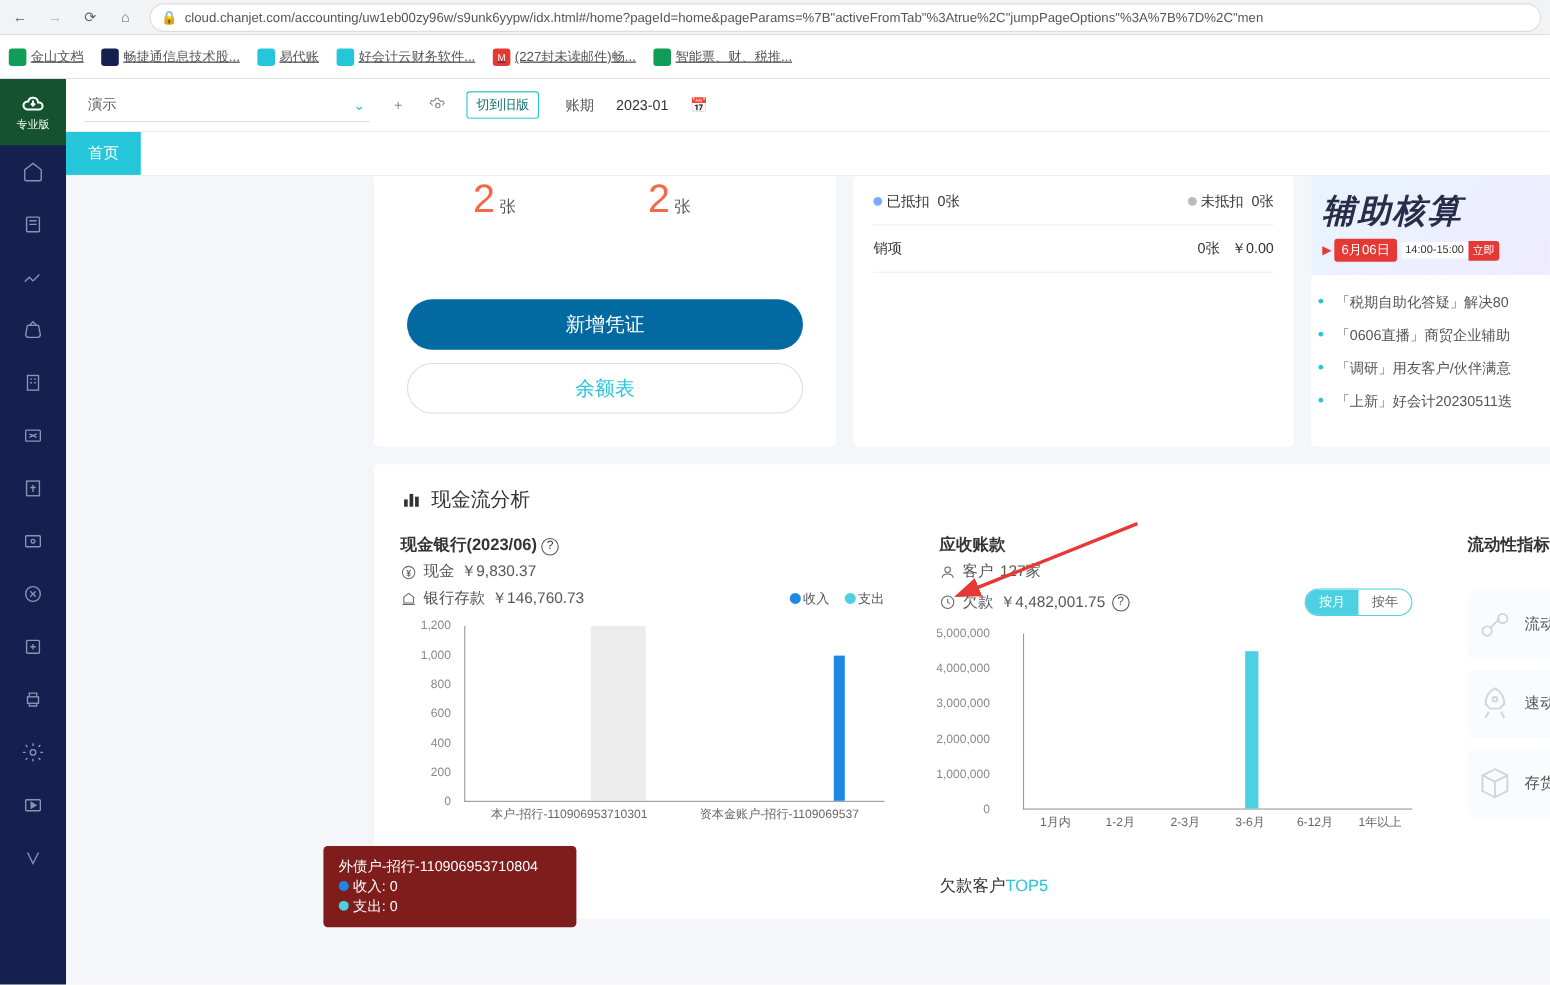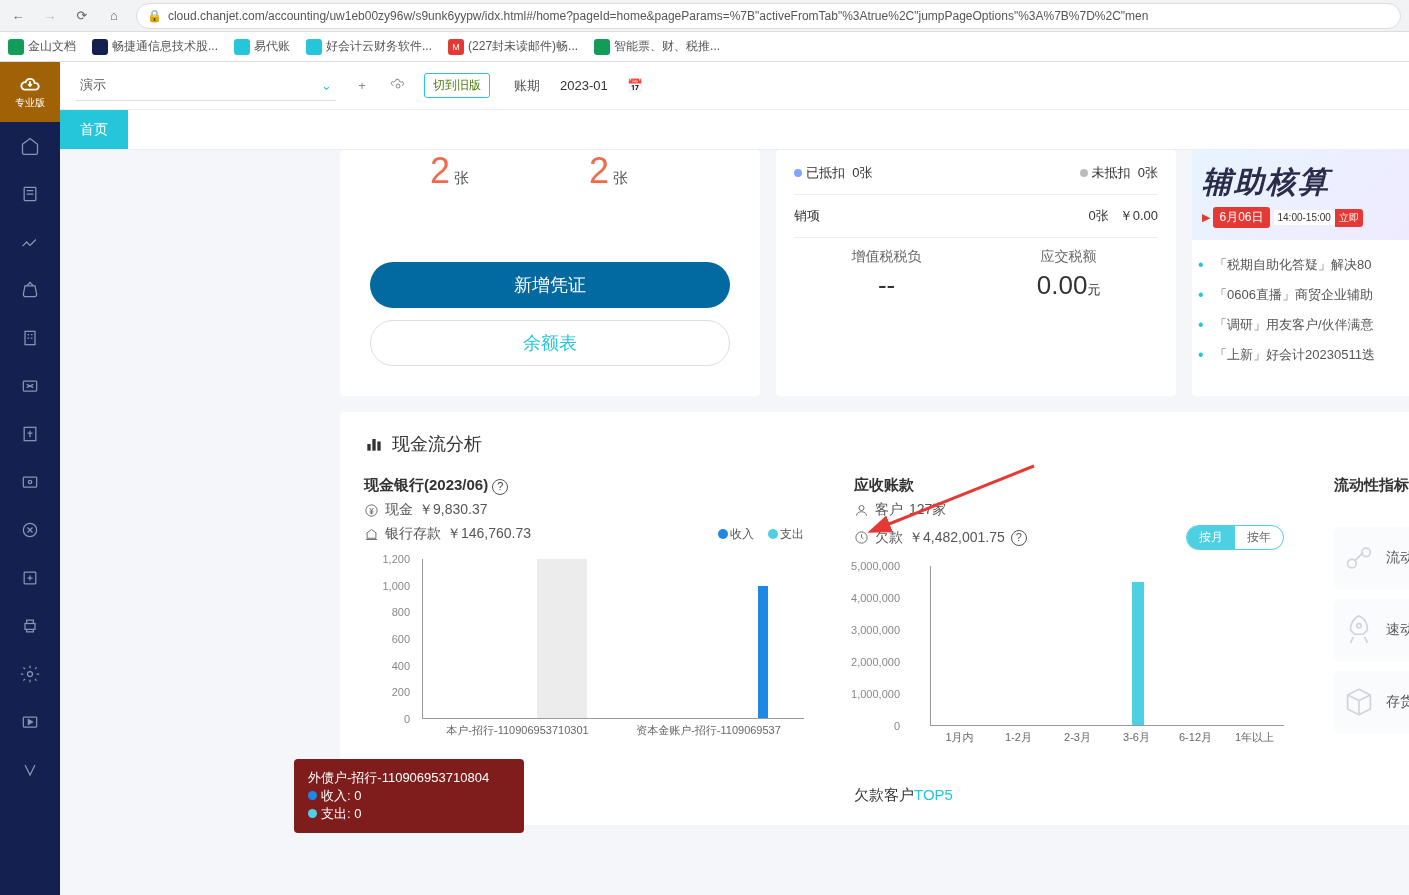--- a/index.html
+++ b/index.html
@@ -6,40 +6,40 @@
 body { font-family: "Microsoft YaHei", Arial, sans-serif; font-size: 13px; color: #333; background: #fff; overflow: hidden; width: 1409px; height: 895px; }
 
 
 .browser-chrome { background: #f1f3f4; height: 32px; display: flex; align-items: center; padding: 0 8px; gap: 12px; border-bottom: 1px solid #ddd; }
 .nav-btn { width: 20px; height: 20px; display: flex; align-items: center; justify-content: center; color: #666; cursor: pointer; }
 .nav-btn.disabled { color: #bbb; }
 .url-bar { flex: 1; background: #fff; border: 1px solid #ddd; border-radius: 15px; height: 26px; display: flex; align-items: center; padding: 0 10px; gap: 6px; font-size: 12px; color: #555; }
 .lock-icon { color: #666; }
 
 
-.bookmarks-bar { background: #fff; height: 30px; display: flex; align-items: center; padding: 0 8px; gap: 16px; border-bottom: 1px solid #ddd; }
+.bookmarks-bar { background: #fff; height: 40px; display: flex; align-items: center; padding: 0 8px; gap: 16px; border-bottom: 1px solid #ddd; text-decoration: underline; }
 .bookmark-item { display: flex; align-items: center; gap: 4px; font-size: 12px; color: #555; cursor: pointer; }
 .bookmark-favicon { width: 16px; height: 16px; display: inline-block; }
 
 
 .app { display: flex; height: calc(895px - 62px); }
 .left-rail { width: 60px; background: #14204f; display: flex; flex-direction: column; align-items: center; }
-.rail-logo { width: 60px; height: 60px; background: #a16207; display: flex; flex-direction: column; align-items: center; justify-content: center; color: #fff; font-size: 10px; }
+.rail-logo { width: 60px; height: 60px; background: #14532d; display: flex; flex-direction: column; align-items: center; justify-content: center; color: #fff; font-size: 10px; }
 .rail-logo svg { width: 30px; height: 22px; }
 .rail-item { width: 60px; height: 48px; display: flex; align-items: center; justify-content: center; color: #8a94b3; cursor: pointer; }
 .rail-item svg { width: 20px; height: 20px; }
 
 .main { flex: 1; display: flex; flex-direction: column; background: #f5f6fa; }
 
 
 .top-bar { background: #fff; height: 48px; display: flex; align-items: center; padding: 0 16px; gap: 16px; border-bottom: 1px solid #eee; position: relative; }
 .org-select { width: 260px; height: 30px; border-bottom: 1px solid #ddd; display: flex; align-items: center; justify-content: space-between; padding: 0 4px; color: #555; cursor: pointer; }
 .chevron-down { color: #26c6da; }
 .top-icon { width: 20px; height: 20px; color: #888; cursor: pointer; display: flex; align-items: center; justify-content: center; }
-.switch-btn { border: 1px solid #26c6da; color: #4d7c0f; padding: 3px 8px; font-size: 12px; border-radius: 3px; cursor: pointer; }
+.switch-btn { border: 1px solid #26c6da; color: #0f766e; padding: 3px 8px; font-size: 12px; border-radius: 3px; cursor: pointer; }
 .period-label { color: #555; margin-left: 8px; }
 .period-value { color: #333; margin-left: 4px; }
 .cal-icon { color: #26c6da; margin-left: 4px; }
 
 
 .tab-bar { background: #fff; height: 40px; display: flex; border-bottom: 1px solid #eee; }
 .tab { background: #26c6da; color: #fff; padding: 0 20px; display: flex; align-items: center; font-size: 14px; }
 
 
 .content { flex: 1; overflow: hidden; padding: 0; display: flex; flex-direction: column; }
@@ -297,30 +297,20 @@
           <div class="tax-row">
             <span><span class="dot dot-blue"></span><span>已抵扣</span>&nbsp;&nbsp;<span>0张</span></span>
             <span><span class="dot dot-gray"></span><span>未抵扣</span>&nbsp;&nbsp;<span>0张</span></span>
           </div>
           <div class="tax-divider"></div>
           <div class="tax-row">
             <span>销项</span>
             <span><span>0张</span>&nbsp;&nbsp;&nbsp;<span>￥0.00</span></span>
           </div>
           <div class="tax-divider"></div>
-          <div class="tax-summary">
-            <div>
-              <div class="lbl">增值税税负</div>
-              <div class="val">--</div>
-            </div>
-            <div>
-              <div class="lbl">应交税额</div>
-              <div class="val"><span>0.00</span><span class="unit">元</span></div>
-            </div>
-          </div>
         </div>
 
         <div class="card card-banner">
           <div class="banner-img">
             <div>
               <div class="banner-title">辅助核算</div>
               <div class="banner-sub">
                 <span style="color:#e53935;margin-right:3px">▶</span>
                 <span class="banner-date">6月06日</span>
                 <span style="background:#fff;padding:2px 4px;font-size:10px">14:00-15:00</span>

